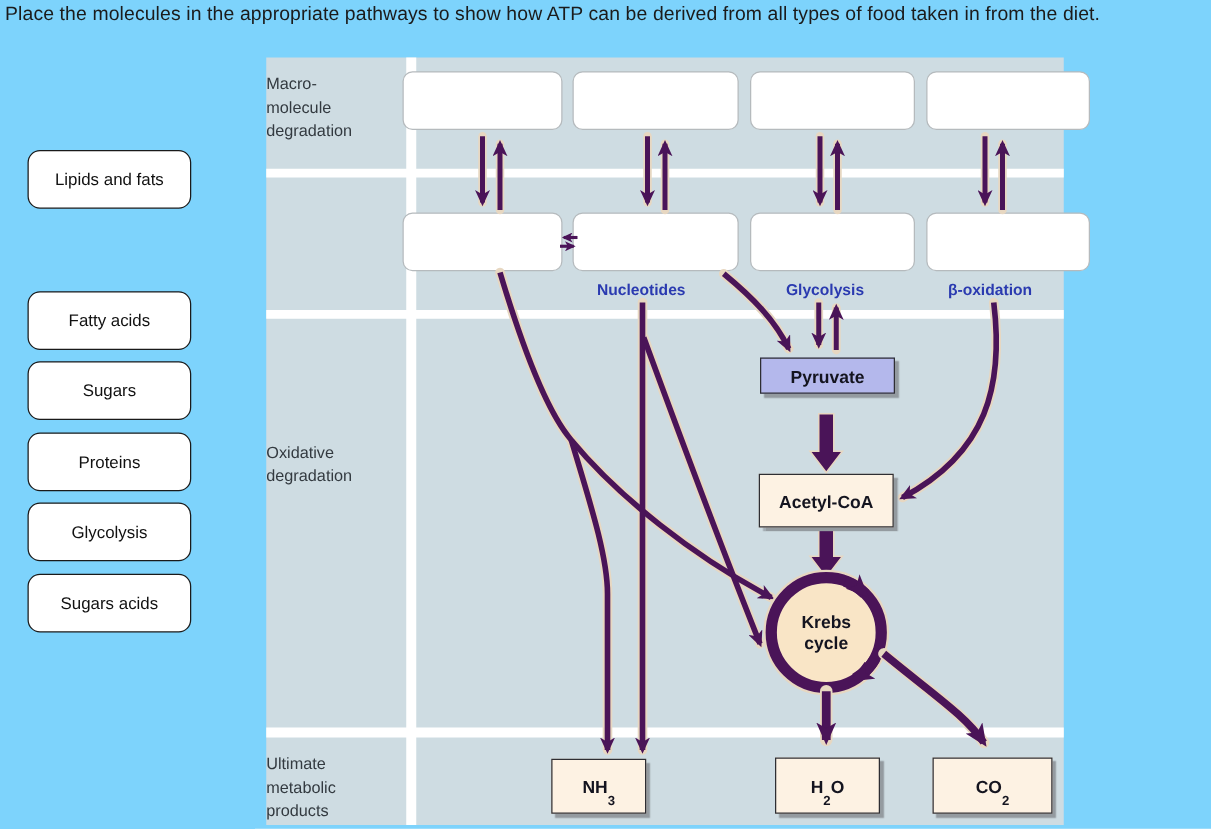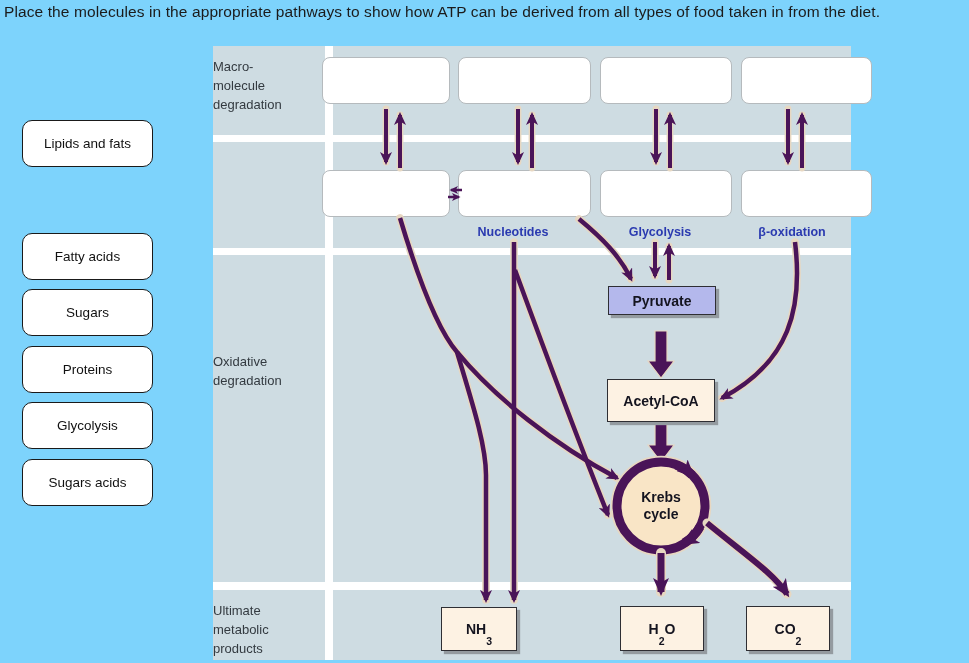--- a/index.html
+++ b/index.html
@@ -173,19 +173,19 @@
   <div class="node cream" style="left:441px;top:607px;width:76px;height:44px">
     <span>NH</span>
       <sub>3</sub>
       <span></span>
   </div>
   <div class="node cream" style="left:620px;top:606px;width:84px;height:45px">
     <span>H</span>
       <sub>2</sub>
       <span>O</span>
   </div>
-  <div class="node cream" style="left:746px;top:606px;width:84px;height:45px">
+  <div class="node cream" style="left:746px;top:606px;width:96px;height:45px">
     <span>CO</span>
       <sub>2</sub>
       <span></span>
   </div>
 
 </div>
 
 </body></html>

